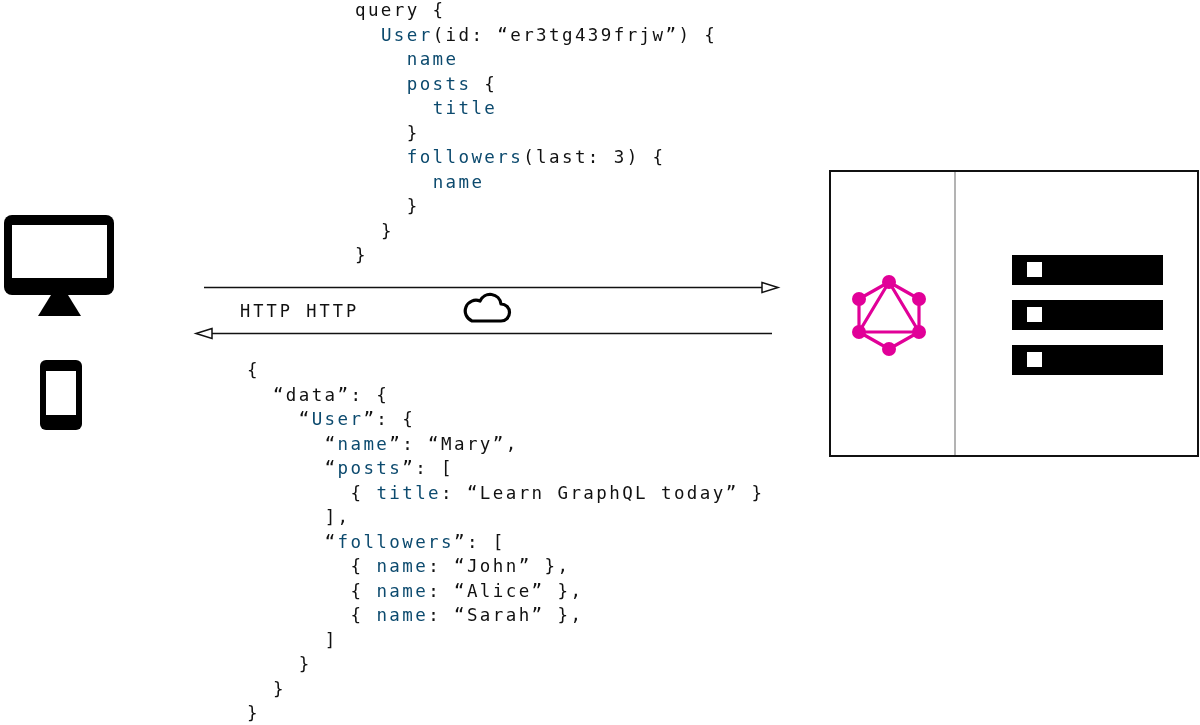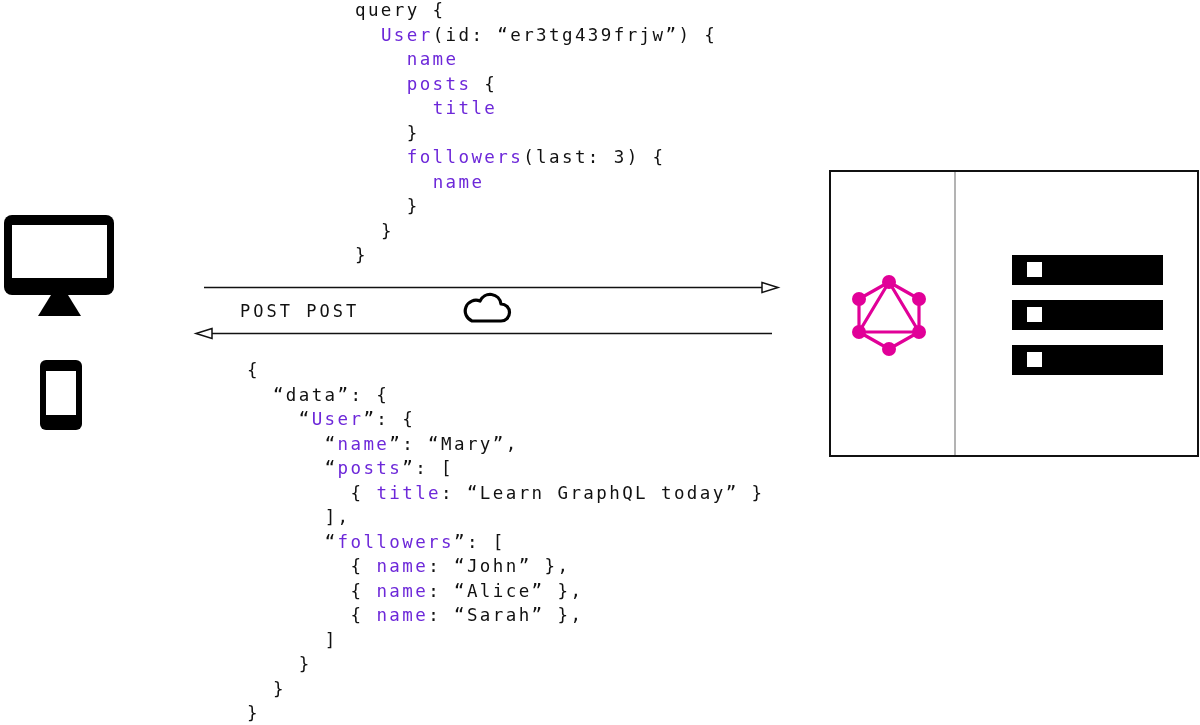--- a/index.html
+++ b/index.html
@@ -18,21 +18,21 @@
       position: absolute;
       margin: 0;
       font-family: "DejaVu Sans Mono", "Liberation Mono", monospace;
       font-size: 17.5px;
       letter-spacing: 2.4px;
       line-height: 24.5px;
       color: #111111;
       white-space: pre;
     }
     .code .line { display: block; height: 24.5px; }
-    .code .g { color: #6d28d9; }
+    .code .g { color: #0c4a6e; }
     #query-block { left: 355px; top: -2px; }
     #response-block { left: 247px; top: 358px; }
 
     .icon { position: absolute; }
 
     #desktop-icon { left: 0px; top: 209px; width: 120px; height: 110px; }
     #phone-icon { left: 38px; top: 360px; width: 45px; height: 70px; }
 
     #http-label {
       position: absolute;
@@ -106,21 +106,21 @@
   <g>
     <line x1="204" y1="287.5" x2="762" y2="287.5" stroke="#111" stroke-width="1.5"></line>
     <polygon points="762,282.5 778,287.5 762,292.5" fill="#fff" stroke="#111" stroke-width="1.5"></polygon>
   </g>
   <g>
     <line x1="212" y1="333.5" x2="772" y2="333.5" stroke="#111" stroke-width="1.5"></line>
     <polygon points="212,328.5 196,333.5 212,338.5" fill="#fff" stroke="#111" stroke-width="1.5"></polygon>
   </g>
 </svg>
 
-<div id="http-label">POST POST</div>
+<div id="http-label">HTTP HTTP</div>
 
 <svg class="icon" id="cloud-icon" viewBox="0 0 52 36">
   <path d="M12,31 H41 A8.5,8.5 0 0 0 41,14 A11,11 0 0 0 20,11 A9,9 0 0 0 12,31 Z" fill="none" stroke="#000" stroke-width="3.2" stroke-linejoin="round"></path>
 </svg>
 
 <div id="server-box">
   <div id="server-divider"></div>
 
   <svg class="icon" id="graphql-logo" viewBox="0 0 82 82">
     <g stroke="#e10098" stroke-width="3.2" fill="none" stroke-linejoin="round">

